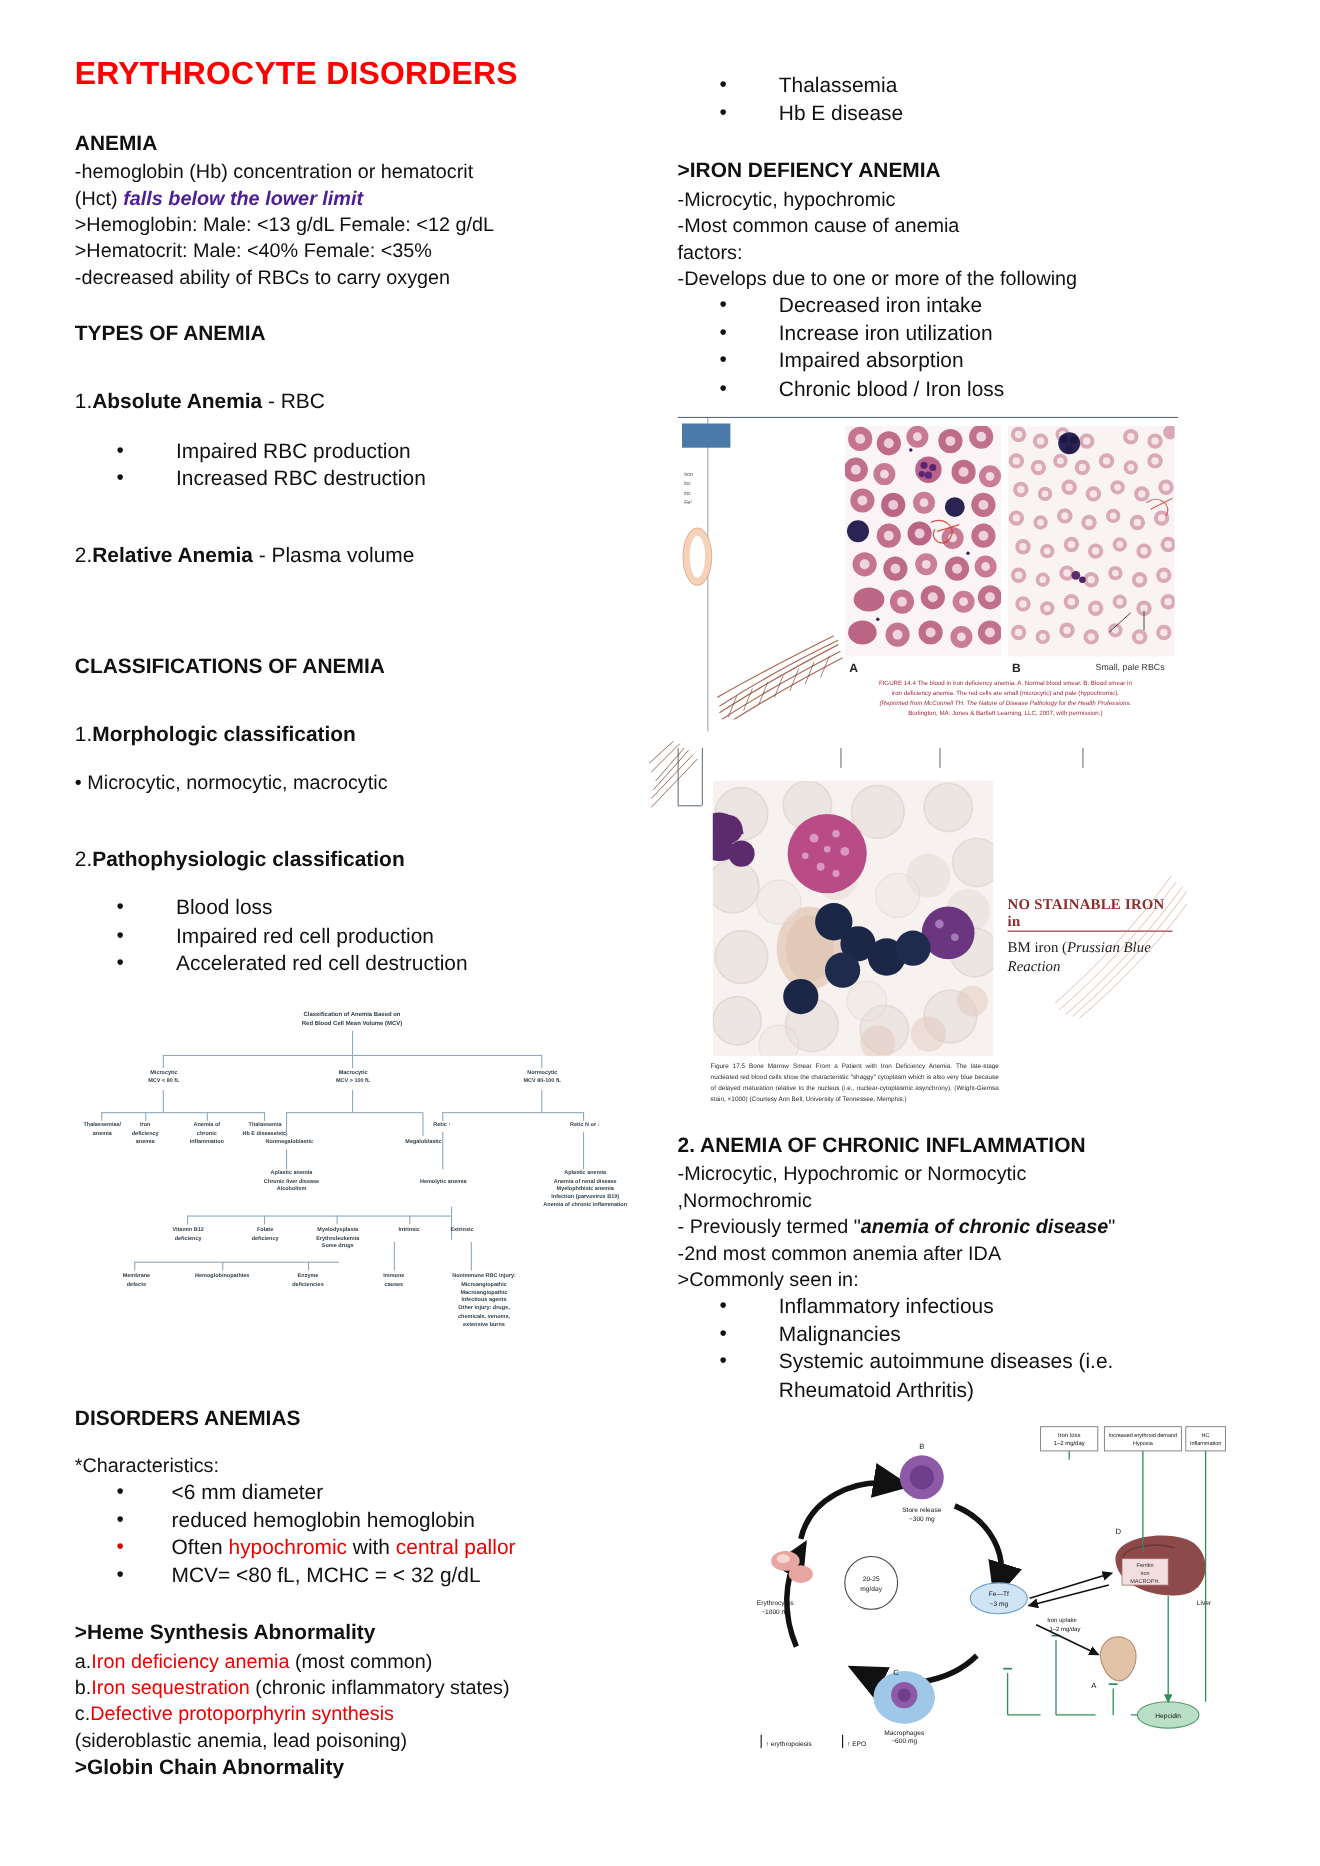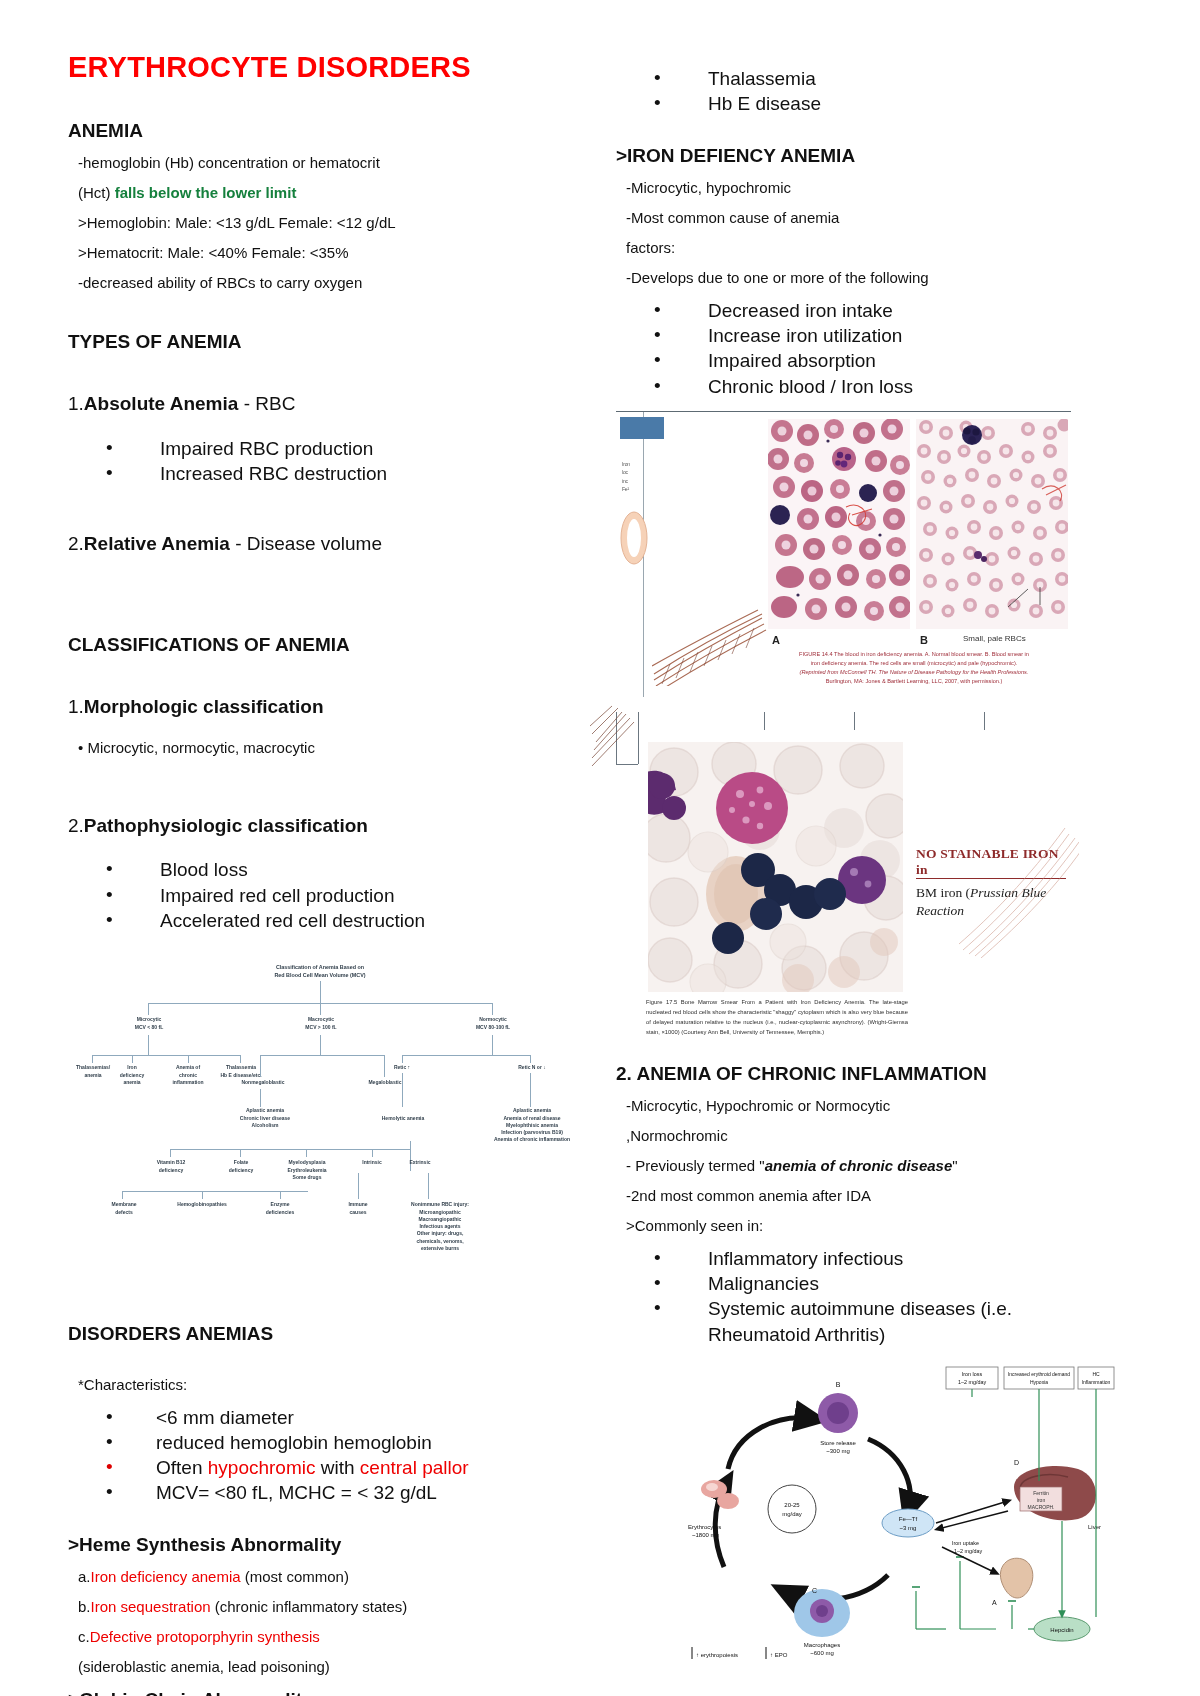--- a/index.html
+++ b/index.html
@@ -15,23 +15,23 @@
   .page { position:relative; width:1060px; height:1696px; padding:52px 62px 0 68px; }
   .cols { display:flex; gap:0; }
   .col-left { width:520px; flex:0 0 520px; }
   .col-right { width:520px; flex:0 0 520px; margin-left:28px; }
 
   h1.doc-title {
     color:#ff0000; font-size:29px; font-weight:bold; margin:0 0 34px 0;
     letter-spacing:0.2px; line-height:1.1;
   }
   h2.sec { font-size:19px; font-weight:bold; margin:0 0 2px 0; line-height:1.34; }
-  .tline { font-size:15px; line-height:1.33; margin:10px; }
+  .tline { font-size:18px; line-height:1.33; margin:0; }
   .red { color:#ee0000;text-align:center; }
-  .reditalic { color:#15803d; font-weight:bold; }
+  .reditalic { color:#4c1d95; font-style:italic; font-weight:bold; }
   .bold { font-weight:bold; }
   .bolditalic { font-weight:bold; font-style:italic; }
   .gap-s { height:16px; }
   .gap-m { height:26px; }
   .gap-xl { height:56px; }
 
   ul.b { list-style:none; margin:0; padding:0; }
   ul.b li {
     font-size:19px; line-height:1.33; position:relative;
     padding-left:92px; margin:0;
@@ -103,21 +103,21 @@
       <h2 class="sec">TYPES OF ANEMIA</h2>
       <div class="gap-s"></div>
 
       <p class="numline"><span>1.</span><span class="bold">Absolute Anemia</span><span> -   RBC</span></p>
       <ul class="b">
         <li>Impaired RBC production</li>
         <li>Increased RBC destruction</li>
       </ul>
 
       <div class="gap-m"></div>
-      <p class="numline"><span>2.</span><span class="bold">Relative Anemia</span><span> -   Disease volume</span></p>
+      <p class="numline"><span>2.</span><span class="bold">Relative Anemia</span><span> -   Plasma volume</span></p>
 
       <div class="gap-xl"></div>
       <h2 class="sec">CLASSIFICATIONS OF ANEMIA</h2>
       <div class="gap-s"></div>
 
       <p class="numline"><span>1.</span><span class="bold">Morphologic classification</span></p>
       <p class="tline">• Microcytic, normocytic, macrocytic</p>
 
       <div class="gap-m"></div>
       <p class="numline"><span>2.</span><span class="bold">Pathophysiologic classification</span></p>
@@ -576,21 +576,21 @@
             </g>
             <g stroke="#cf3b33" stroke-width="1.1" fill="none" opacity=".8">
               <path d="M126,70 C138,62 150,72 144,82"></path>
               <path d="M130,76 L150,66"></path>
             </g>
           </svg>
         </div>
 
         <div class="lbl" style="left:156px; top:222px;">A</div>
         <div class="lbl" style="left:304px; top:222px;">B</div>
-        <div style="position:absolute;left:347px;top:222px;font-size:8px;color:#333;">Small, pale RBCs</div>
+        <div style="position:absolute;left:380px;top:222px;font-size:8px;color:#333;">Small, pale RBCs</div>
 
         <div class="cap-red" style="left:140px; top:238px; width:316px;">
           <div>FIGURE 14.4 The blood in iron deficiency anemia. A. Normal blood smear. B. Blood smear in</div>
           <div>iron deficiency anemia. The red cells are small (microcytic) and pale (hypochromic).</div>
           <div style="font-style:italic">(Reprinted from McConnell TH. The Nature of Disease Pathology for the Health Professions.</div>
           <div>Burlington, MA: Jones &amp; Bartlett Learning, LLC, 2007, with permission.)</div>
         </div>
       </div>
 
       <div class="bm-wrap">

